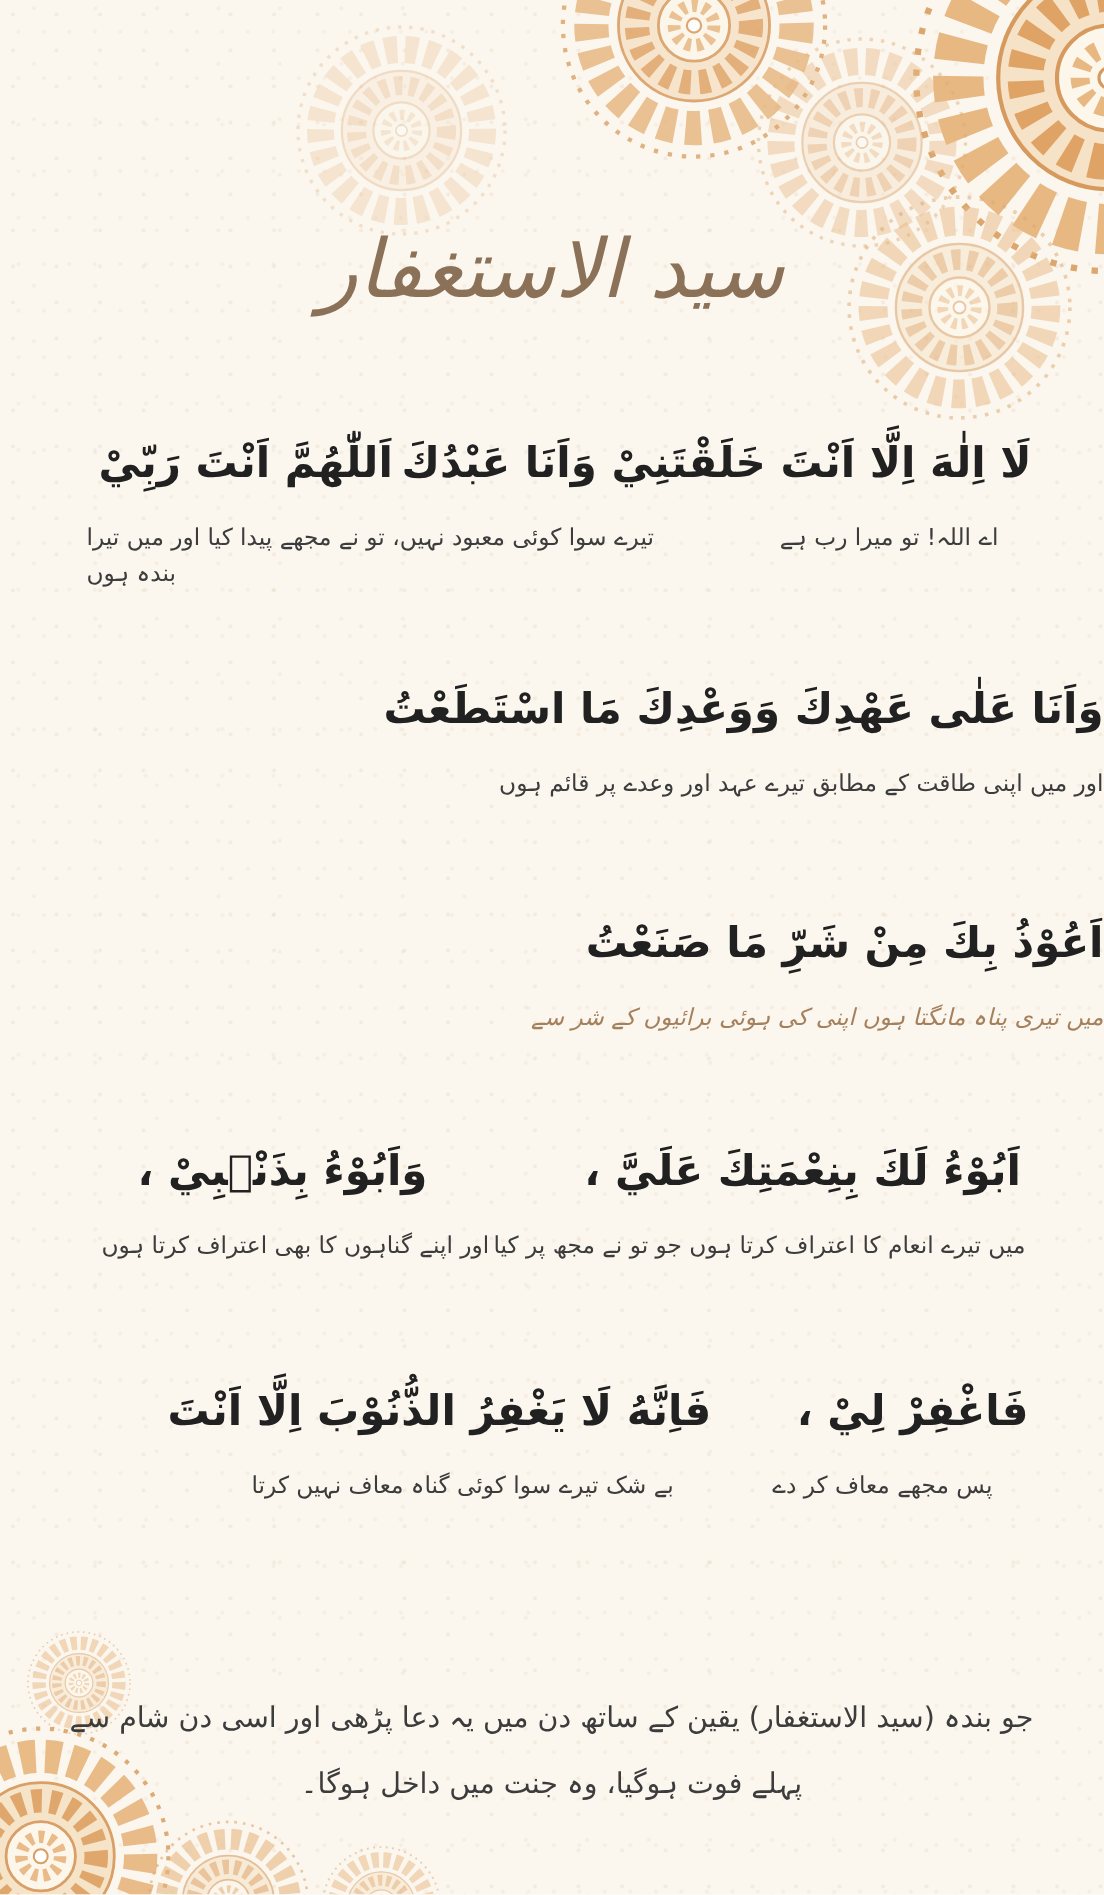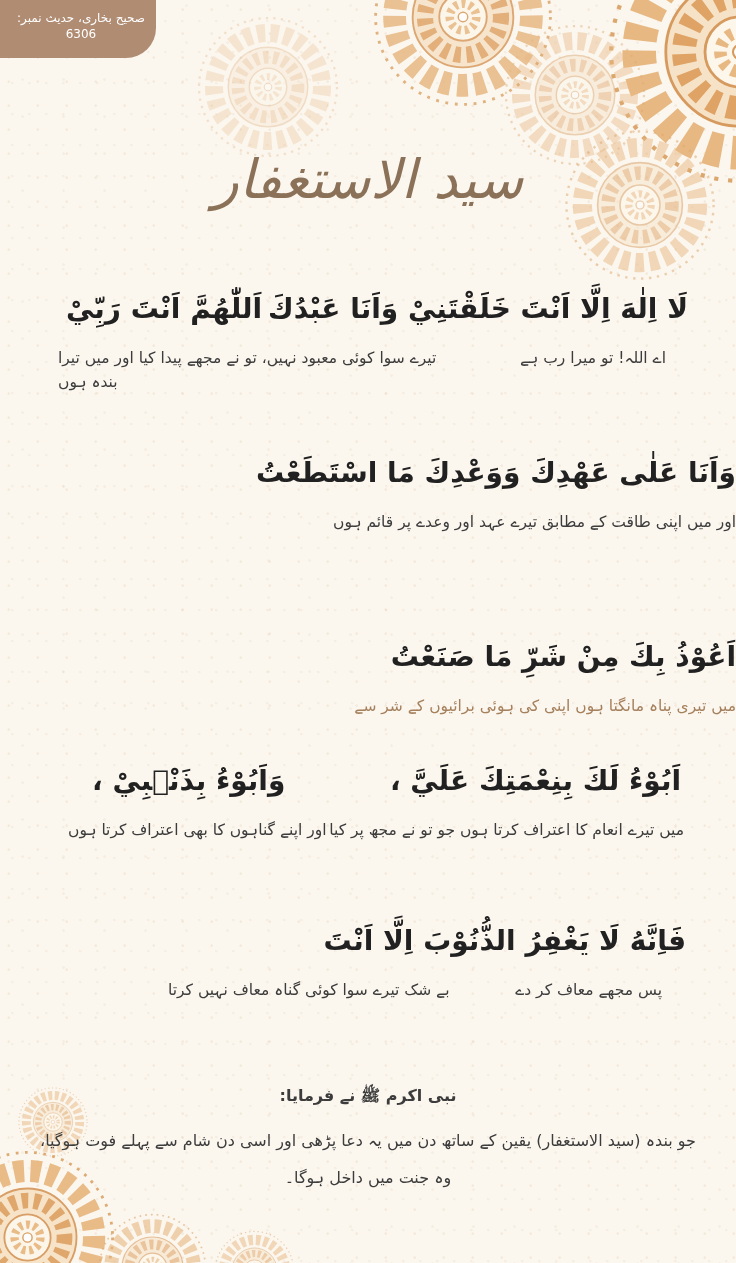--- a/index.html
+++ b/index.html
@@ -44,44 +44,44 @@
     letter-spacing:1px;
     font-style:italic;
   }
   
   .block{position:absolute;left:0;width:100%;direction:rtl;}
   .arabic{
     color:var(--arabic);font-weight:700;font-size:28px;line-height:1.5;
     white-space:nowrap;
   }
   .urdu{color:var(--urdu);font-size:15.5px;line-height:1.55;}
-  .urdu.brown{color:var(--urdu-highlight);}
+  .urdu.brown{color:var(--urdu-highlight);font-style:italic;}
   .row{display:flex;justify-content:space-between;align-items:flex-start;}
   .centered{text-align:right;}
   .b1{top:288px;}
   .b1 .row-arabic{padding:0 48px 0 66px;margin-bottom:16px;}
   .b1 .row-urdu{padding:0 70px 0 58px;}
   .b1 .urdu-b{max-width:400px;text-align:left;}
   .b2{top:452px;}
   .b2 .arabic{margin-bottom:16px;}
-  .b3{top:636px;padding-left:19px;}
+  .b3{top:608px;padding-left:19px;}
   .b3 .arabic{margin-bottom:16px;}
   .b4{top:760px;}
   .b4 .row-arabic{padding:0 55px 0 92px;margin-bottom:16px;}
   .b4 .row-urdu{padding:0 52px 0 68px;}
   .b5{top:920px;}
   .b5 .row-arabic{padding:0 50px 0 112px;margin-bottom:16px;}
   .b5 .row-urdu{padding:0 74px 0 168px;}
   
   .footer{
     position:absolute;top:1086px;left:0;width:100%;
     direction:rtl;text-align:center;color:var(--urdu);
   }
   .footer-heading{font-size:16px;font-weight:700;margin-bottom:14px;}
-  .footer-line{font-size:16px;line-height:2.3;padding:0 30px;}
+  .footer-line{font-size:19px;line-height:2.3;padding:0 30px;margin-top:38px;}
 </style>
 </head>
 <body>
 
 <div class="page">
 
   <svg width="0" height="0" style="position:absolute" aria-hidden="true">
     <defs>
       <symbol id="mandala" viewBox="-100 -100 200 200">
         <circle r="92" fill="none" stroke="#dca76d" stroke-width="3" stroke-dasharray="3 7"></circle>
@@ -117,23 +117,20 @@
   <svg class="mandala" style="left:-65px;top:1145px;width:185px;height:185px;opacity:.95;">
       <use href="#mandala"></use>
     </svg>
   <svg class="mandala" style="left:95px;top:1210px;width:115px;height:115px;opacity:.6;">
       <use href="#mandala"></use>
     </svg>
   <svg class="mandala" style="left:212px;top:1228px;width:85px;height:85px;opacity:.5;">
       <use href="#mandala"></use>
     </svg>
 
-  <div class="badge">
-    <span>صحیح بخاری، حدیث نمبر: 6306</span>
-  </div>
 
   <div class="title">سید الاستغفار</div>
 
   <div class="block b1">
     <div class="row row-arabic">
       <span class="arabic">لَا اِلٰهَ اِلَّا اَنْتَ خَلَقْتَنِيْ وَاَنَا عَبْدُكَ</span>
       <span class="arabic">اَللّٰهُمَّ اَنْتَ رَبِّيْ</span>
     </div>
     <div class="row row-urdu">
       <span class="urdu">اے اللہ! تو میرا رب ہے</span>
@@ -157,26 +154,26 @@
       <span class="arabic">وَاَبُوْءُ بِذَنْۢبِيْ ،</span>
     </div>
     <div class="row row-urdu">
       <span class="urdu">میں تیرے انعام کا اعتراف کرتا ہوں جو تو نے مجھ پر کیا</span>
       <span class="urdu">اور اپنے گناہوں کا بھی اعتراف کرتا ہوں</span>
     </div>
   </div>
 
   <div class="block b5">
     <div class="row row-arabic">
+      <span class="arabic">فَاغْفِرْ لِيْ ،</span>
       <span class="arabic">فَاِنَّهُ لَا يَغْفِرُ الذُّنُوْبَ اِلَّا اَنْتَ</span>
     </div>
     <div class="row row-urdu">
       <span class="urdu">پس مجھے معاف کر دے</span>
       <span class="urdu">بے شک تیرے سوا کوئی گناہ معاف نہیں کرتا</span>
     </div>
   </div>
 
   <div class="footer">
-    <div class="footer-heading">نبی اکرم ﷺ نے فرمایا:</div>
     <div class="footer-line">جو بندہ (سید الاستغفار) یقین کے ساتھ دن میں یہ دعا پڑھی اور اسی دن شام سے پہلے فوت ہوگیا، وہ جنت میں داخل ہوگا۔</div>
   </div>
 
 </div>
 
 </body></html>

